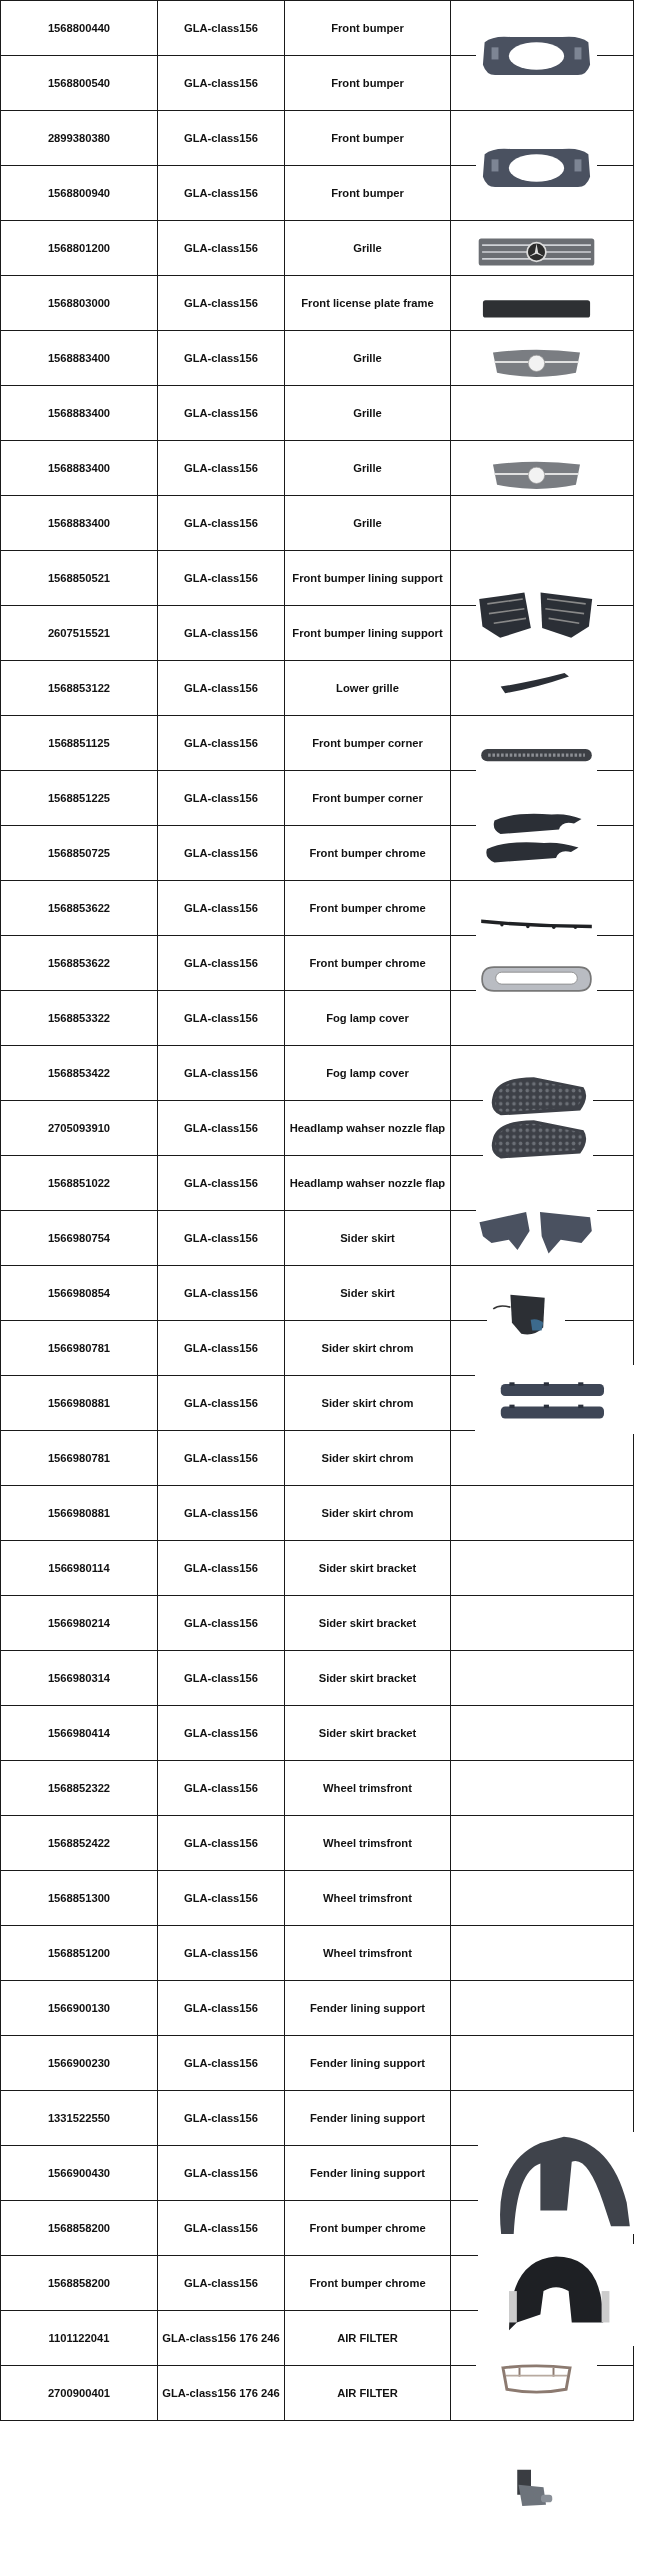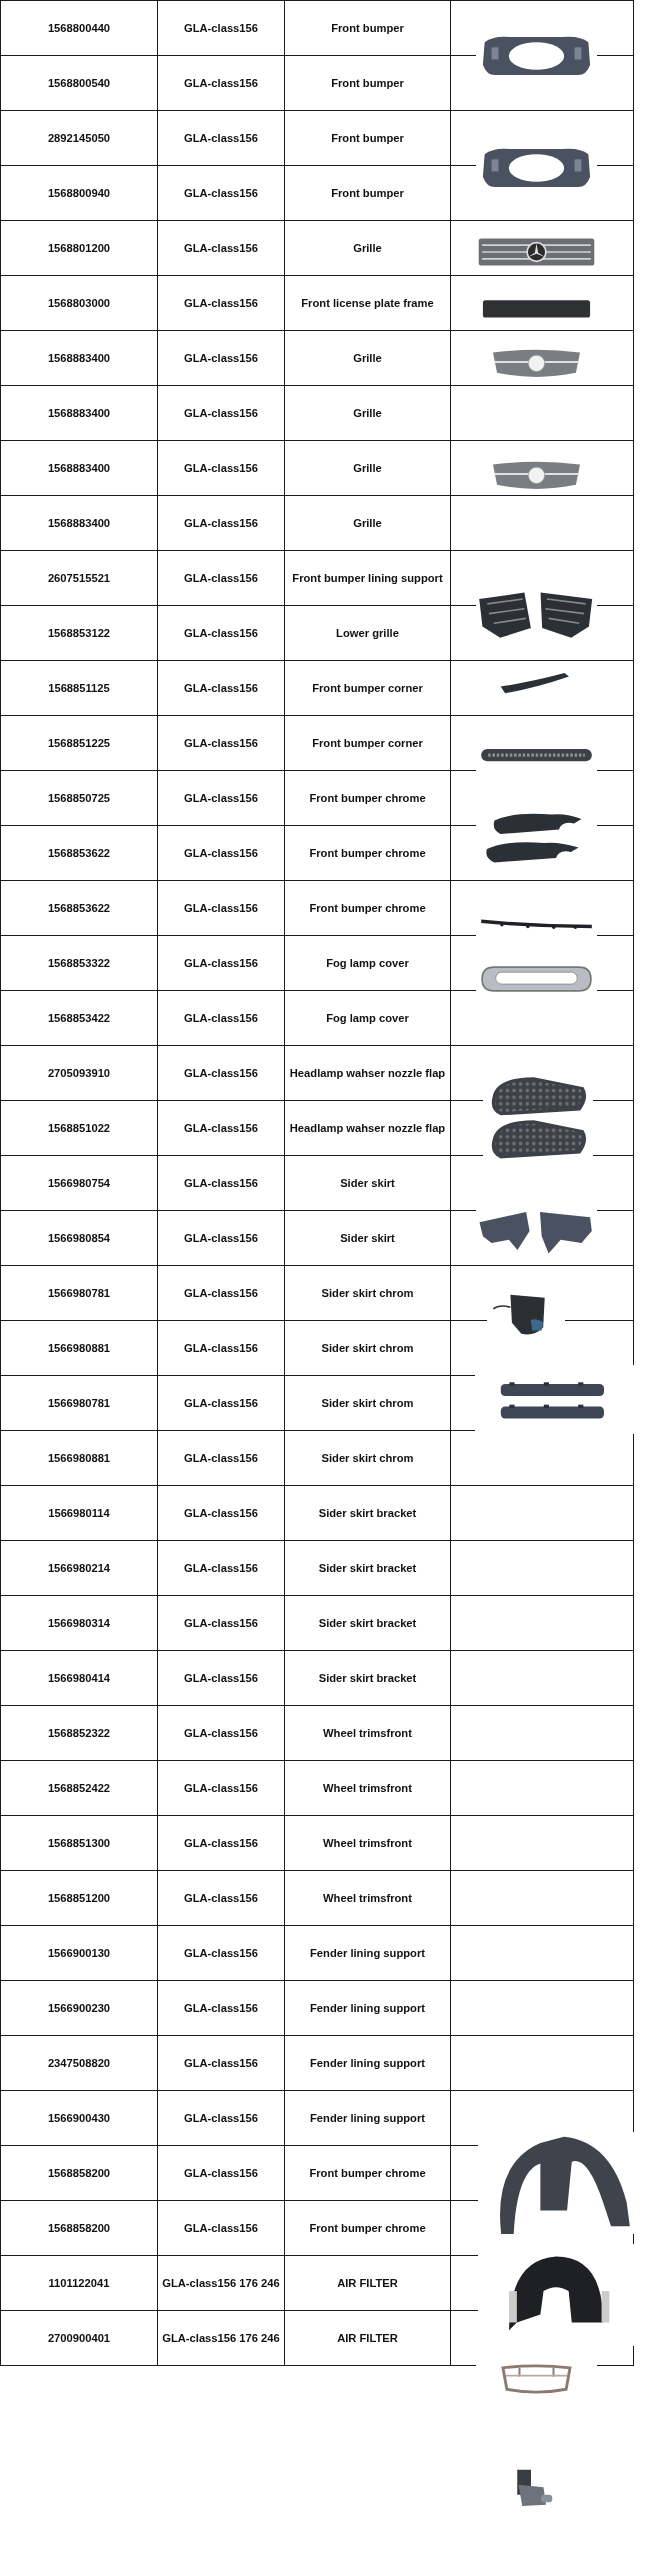--- a/index.html
+++ b/index.html
@@ -30,21 +30,21 @@
         <td>Front bumper</td>
         <td></td>
       </tr>
       <tr>
         <td>1568800540</td>
         <td>GLA-class156</td>
         <td>Front bumper</td>
         <td></td>
       </tr>
       <tr>
-        <td>2892145050</td>
+        <td>2899380380</td>
         <td>GLA-class156</td>
         <td>Front bumper</td>
         <td></td>
       </tr>
       <tr>
         <td>1568800940</td>
         <td>GLA-class156</td>
         <td>Front bumper</td>
         <td></td>
       </tr>
@@ -78,20 +78,26 @@
         <td>Grille</td>
         <td></td>
       </tr>
       <tr>
         <td>1568883400</td>
         <td>GLA-class156</td>
         <td>Grille</td>
         <td></td>
       </tr>
       <tr>
+        <td>1568850521</td>
+        <td>GLA-class156</td>
+        <td>Front bumper lining support</td>
+        <td></td>
+      </tr>
+      <tr>
         <td>2607515521</td>
         <td>GLA-class156</td>
         <td>Front bumper lining support</td>
         <td></td>
       </tr>
       <tr>
         <td>1568853122</td>
         <td>GLA-class156</td>
         <td>Lower grille</td>
         <td></td>
@@ -240,21 +246,21 @@
         <td>Fender lining support</td>
         <td></td>
       </tr>
       <tr>
         <td>1566900230</td>
         <td>GLA-class156</td>
         <td>Fender lining support</td>
         <td></td>
       </tr>
       <tr>
-        <td>2347508820</td>
+        <td>1331522550</td>
         <td>GLA-class156</td>
         <td>Fender lining support</td>
         <td></td>
       </tr>
       <tr>
         <td>1566900430</td>
         <td>GLA-class156</td>
         <td>Fender lining support</td>
         <td></td>
       </tr>

